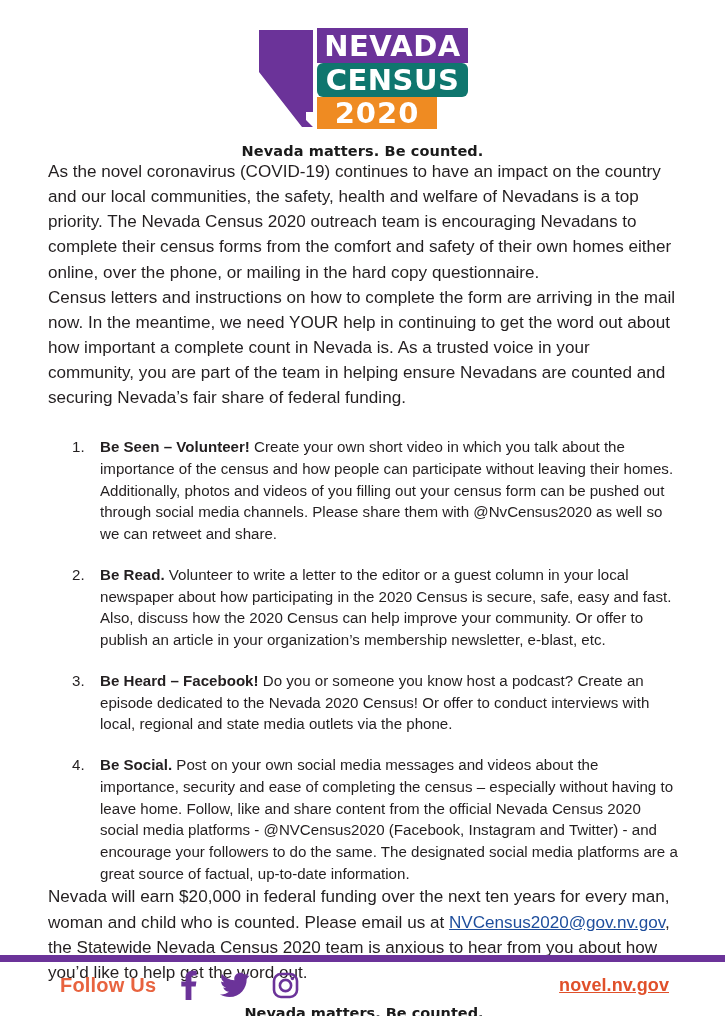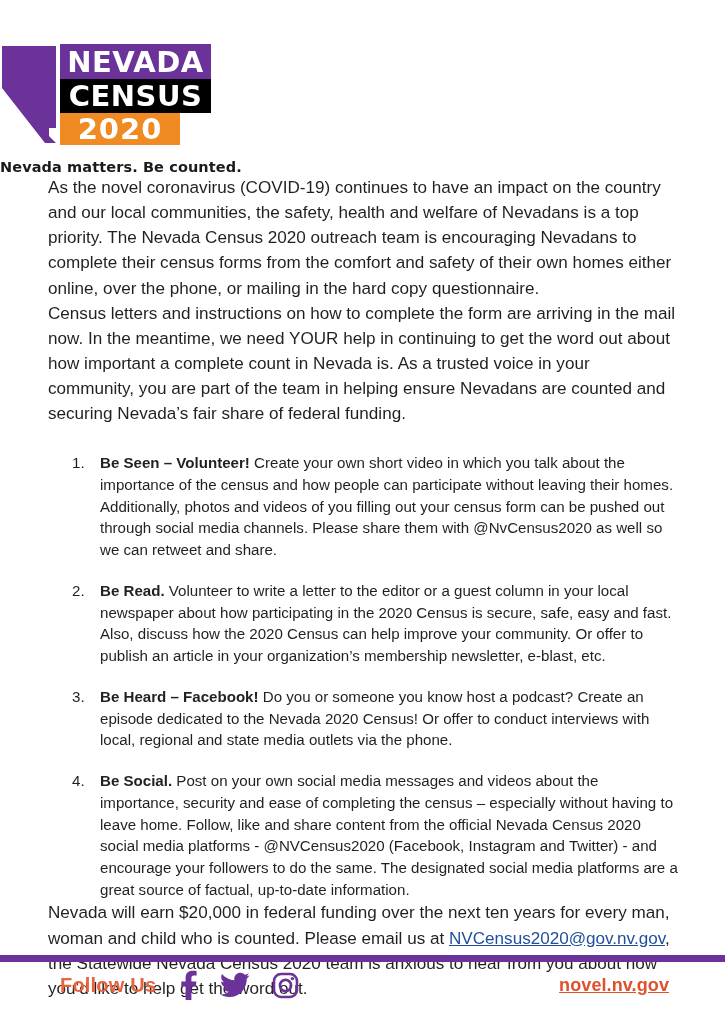--- a/index.html
+++ b/index.html
@@ -11,23 +11,24 @@
     width: 725px;
     height: 1016px;
     position: relative;
     font-family: "Liberation Sans", sans-serif;
     color: #221f1f;
     overflow: hidden;
   }
 
   
   .logo-block {
-    padding-top: 44px;
+    padding-top: 28px;
     display: flex;
     flex-direction: column;
+    align-items: center;
   }
   .logo-lockup {
     display: flex;
     align-items: flex-start;
     height: 102px;
   }
   .nv-shape {
     width: 58px;
     height: 101px;
     flex: none;
@@ -50,26 +51,27 @@
   }
   .bar-nevada {
     background: #6b3399;
     width: 151px;
     height: 35px;
     font-size: 29px;
     padding-left: 6px;
     padding-right: 6px;
   }
   .bar-census {
-    background: #000000;
+    background: #0f766e;
     width: 151px;
     height: 34px;
     font-size: 29px;
     padding-left: 6px;
     padding-right: 6px;
+    border-radius: 6px;
   }
   .bar-2020 {
     background: #ef8b22;
     width: 120px;
     height: 32px;
     font-size: 29px;
     padding-left: 6px;
     padding-right: 6px;
     letter-spacing: 1px;
   }

